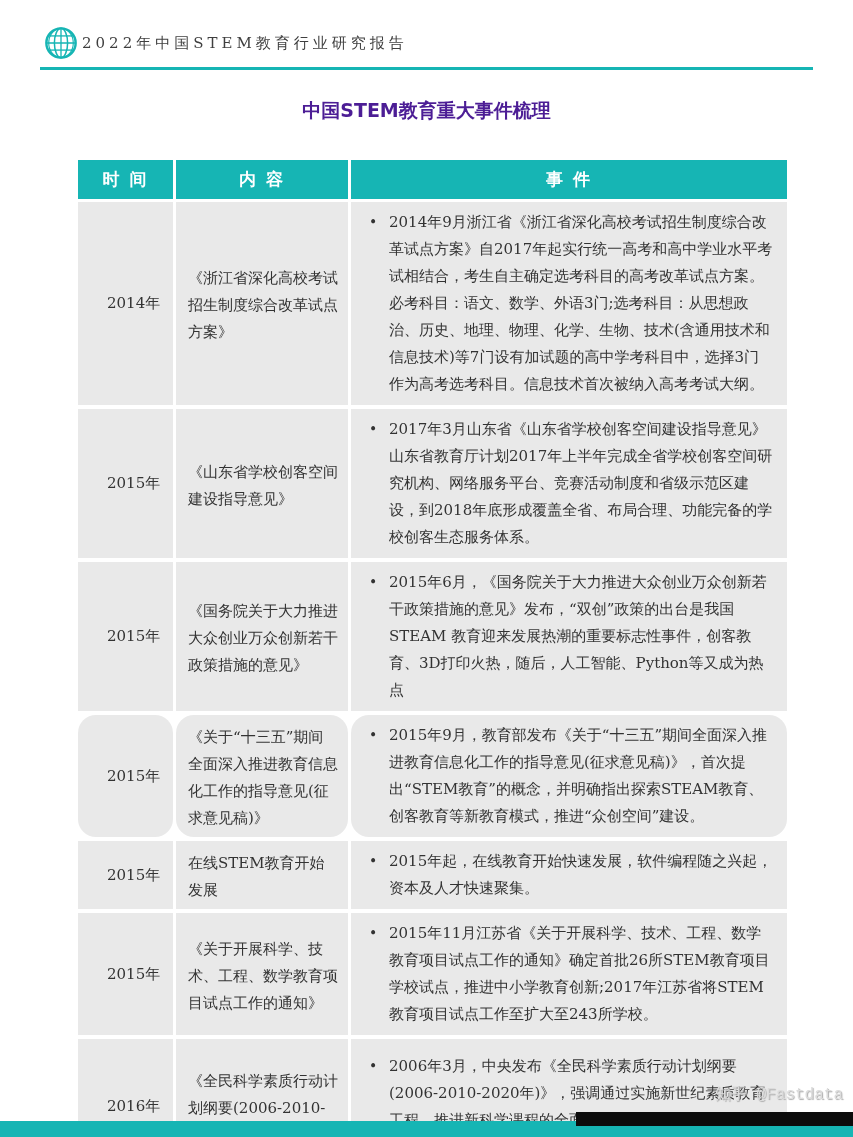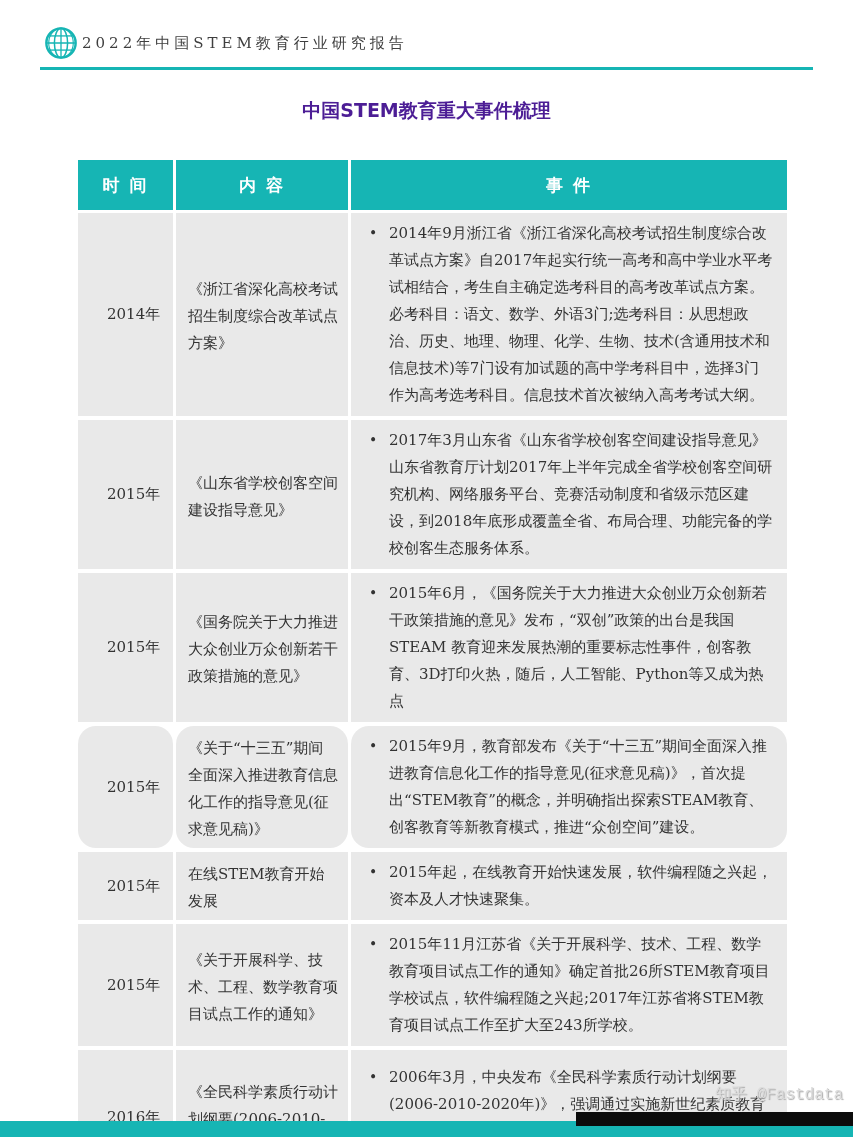--- a/index.html
+++ b/index.html
@@ -54,21 +54,21 @@
     grid-template-columns: 95px 172px 1fr;
     column-gap: 3px;
     margin-bottom: 4px;
   }
   .t-row.header-row { margin-bottom: 3px; }
   .th {
     background: #16b5b4;
     color: #ffffff;
     font-weight: bold;
     font-size: 17px;
-    height: 50px;
+    height: 39px;
     display: flex;
     align-items: center;
     justify-content: center;
     letter-spacing: 2px;
   }
   .td {
     background: #e9e9e9;
     display: flex;
     align-items: center;
     font-size: 15px;
@@ -210,21 +210,21 @@
         </div>
       </div>
     </div>
 
     <div class="t-row row-6">
       <div class="td time-cell">2015年</div>
       <div class="td event-cell">《关于开展科学、技术、工程、数学教育项目试点工作的通知》</div>
       <div class="td content-cell">
         <div class="content-inner">
           <span class="bullet">•</span>
-          <span class="content-text">2015年11月江苏省《关于开展科学、技术、工程、数学教育项目试点工作的通知》确定首批26所STEM教育项目学校试点，软件编程随之兴起;2017年江苏省将STEM教育项目试点工作至扩大至243所学校。</span>
+          <span class="content-text">2015年11月江苏省《关于开展科学、技术、工程、数学教育项目试点工作的通知》确定首批26所STEM教育项目学校试点，推进中小学教育创新;2017年江苏省将STEM教育项目试点工作至扩大至243所学校。</span>
         </div>
       </div>
     </div>
 
     <div class="t-row row-7">
       <div class="td time-cell">2016年</div>
       <div class="td event-cell">《全民科学素质行动计划纲要(2006-2010-2020年)》</div>
       <div class="td content-cell">
         <div class="content-inner">
           <span class="bullet">•</span>

